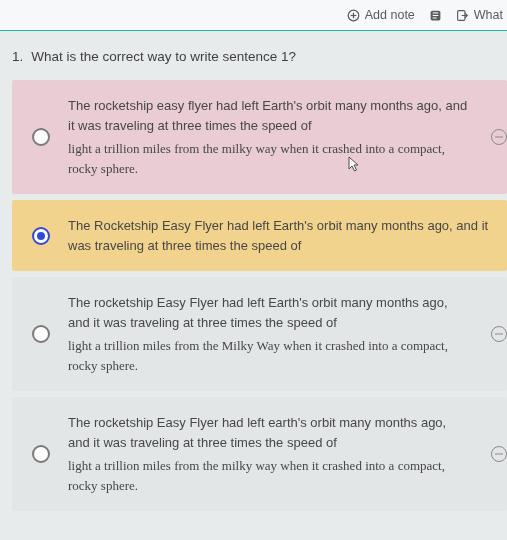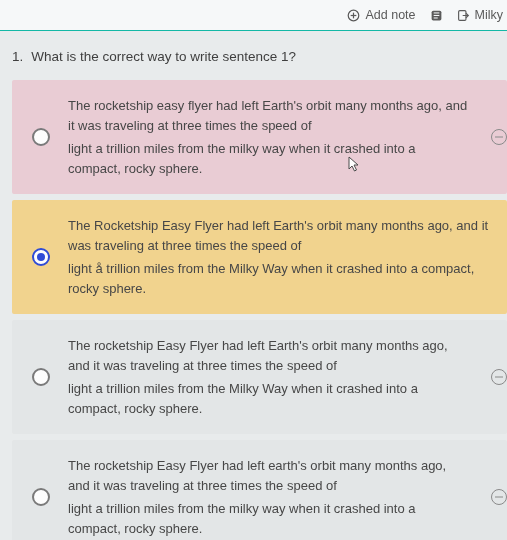--- a/index.html
+++ b/index.html
@@ -41,21 +41,21 @@
     border: 2px solid #7a7a7a; border-radius: 50%;
     display: flex; align-items: center; justify-content: center;
     background: #fdfdfd;
   }
   .radio.sel { border-color: #2f4bd6; }
   .radio.sel::after {
     content: ""; width: 8px; height: 8px; border-radius: 50%; background: #2f4bd6;
   }
   .choice-body { flex: 1 1 auto; padding-right: 4px; }
   .choice-line { line-height: 1.5; color: #474747; font-size: 13px; }
-  .choice-line + .choice-line { margin-top: 4px; }
+  .choice-line + .choice-line { margin-top: 4px; font-family: Liberation Serif, serif; }
   .side-icon {
     width: 16px; height: 16px; flex: 0 0 16px;
     border: 1.5px solid #8a8a8a; border-radius: 50%;
     position: relative;
   }
   .side-icon::after {
     content: ""; position: absolute; left: 3px; right: 3px; top: 50%;
     border-top: 1.5px solid #8a8a8a; transform: translateY(-50%);
   }
   .cursor {
@@ -86,21 +86,21 @@
         </svg>
     </span>
   </div>
   <div class="tool-item">
     <span>
       <svg width="13" height="13" viewBox="0 0 16 16">
           <rect x="2" y="2" width="9" height="12" rx="1.5" fill="none" stroke="#5a5a5a" stroke-width="1.4"></rect>
           <path d="M7 8 H14 M11 5 L14 8 L11 11" fill="none" stroke="#5a5a5a" stroke-width="1.4"></path>
         </svg>
     </span>
-    <span>Milky</span>
+    <span>What</span>
   </div>
 </div>
 
 <div class="page">
   <div class="q-num">
     <span>1.</span>
     <span>What is the correct way to write sentence 1?</span>
   </div>
 
   <div class="choices" id="choices">
@@ -109,21 +109,20 @@
         <div class="choice-body">
           <div class="choice-line">The rocketship easy flyer had left Earth's orbit many months ago, and it was traveling at three times the speed of</div>
           <div class="choice-line">light a trillion miles from the milky way when it crashed into a compact, rocky sphere.</div>
         </div>
         <div class="side-icon"></div>
       </div>
       <div class="choice bg-yellow">
         <div class="radio sel"></div>
         <div class="choice-body">
           <div class="choice-line">The Rocketship Easy Flyer had left Earth's orbit many months ago, and it was traveling at three times the speed of</div>
-          <div class="choice-line">light å trillion miles from the Milky Way when it crashed into a compact, rocky sphere.</div>
         </div>
       </div>
       <div class="choice bg-grey">
         <div class="radio"></div>
         <div class="choice-body">
           <div class="choice-line">The rocketship Easy Flyer had left Earth's orbit many months ago, and it was traveling at three times the speed of</div>
           <div class="choice-line">light a trillion miles from the Milky Way when it crashed into a compact, rocky sphere.</div>
         </div>
         <div class="side-icon"></div>
       </div>

